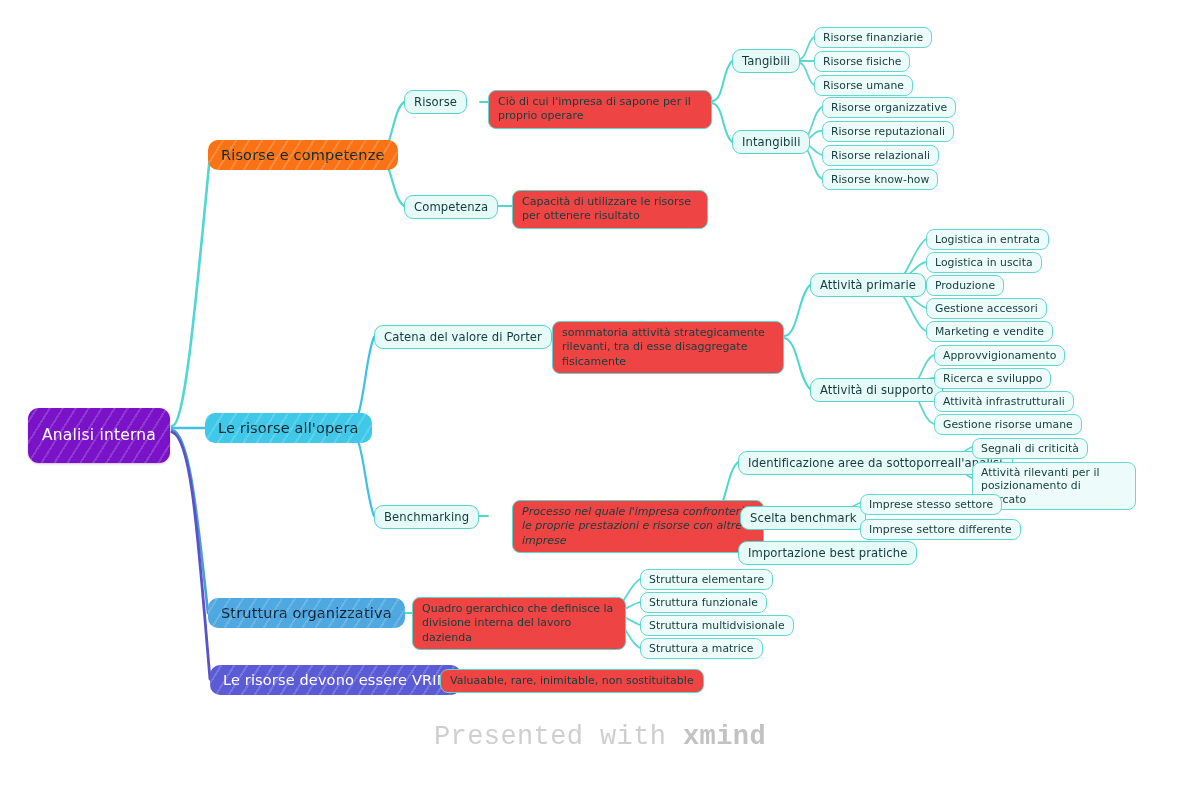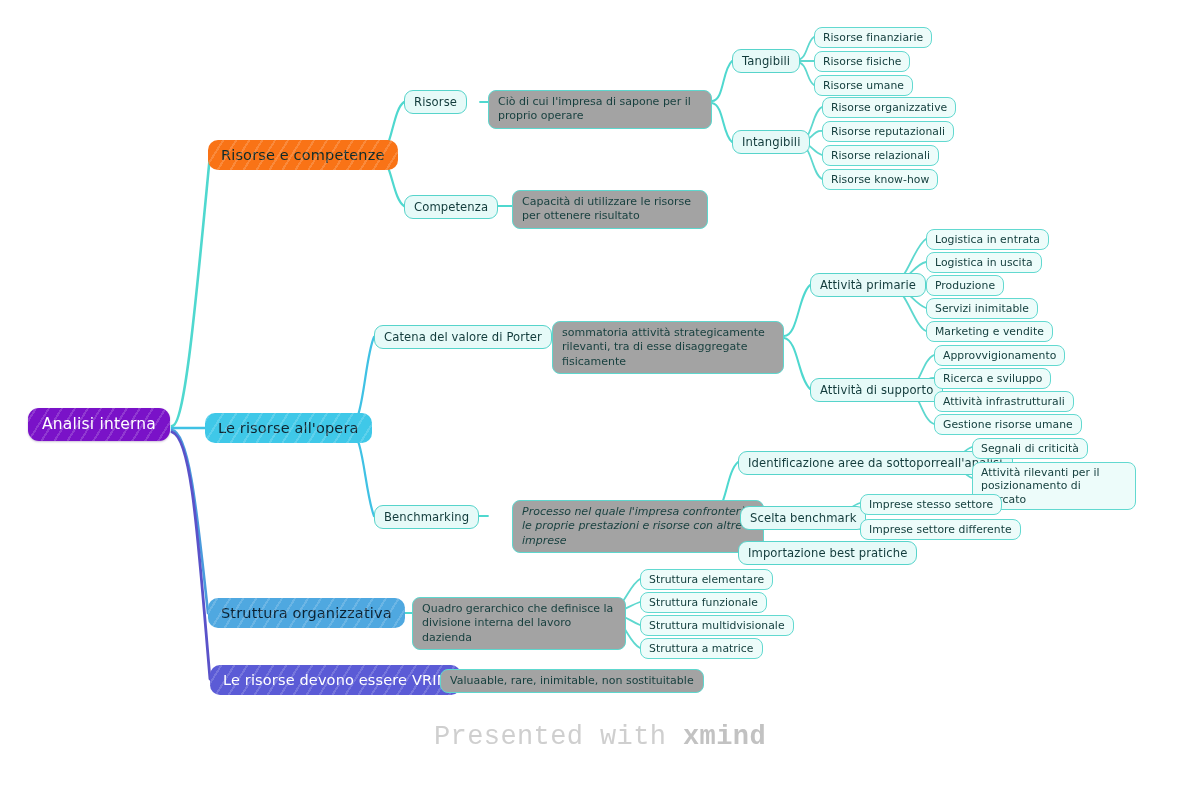--- a/index.html
+++ b/index.html
@@ -35,21 +35,21 @@
     white-space: pre-line;
     line-height: 1.25;
   }
   
   .n-root {
     background: #7A12C8;
     color: #ffffff;
     border-radius: 11px;
     font-size: 15.5px;
     letter-spacing: .2px;
-    padding: 7px 14px;
+    padding: 18px 14px;
     box-shadow: 0 1px 2px rgba(60,10,100,.25);
   }
   
   .n-branch {
     border-radius: 10px;
     font-size: 14.5px;
     padding: 6px 13px;
     color: #10242b;
     letter-spacing: .15px;
   }
@@ -74,21 +74,21 @@
     background: #EDFCFA;
     border: 1.5px solid #62D9D0;
     border-radius: 8px;
     font-size: 10.8px;
     color: #16403f;
     padding: 3px 8px;
     letter-spacing: .05px;
   }
   
   .n-note {
-    background: #a3a3a3;
+    background: #ef4444;
     border: 1.5px solid #5ED7CE;
     border-radius: 8px;
     font-size: 11px;
     color: #163f3e;
     padding: 4px 9px;
     line-height: 1.3;
   }
   
   .hatched::after {
     content: "";
@@ -270,21 +270,21 @@
   <div class="node n-leaf" style="left:926px; top:229px;">
     <span>Logistica in entrata</span>
   </div>
   <div class="node n-leaf" style="left:926px; top:252px;">
     <span>Logistica in uscita</span>
   </div>
   <div class="node n-leaf" style="left:926px; top:275px;">
     <span>Produzione</span>
   </div>
   <div class="node n-leaf" style="left:926px; top:298px;">
-    <span>Servizi inimitable</span>
+    <span>Gestione accessori</span>
   </div>
   <div class="node n-leaf" style="left:926px; top:321px;">
     <span>Marketing e vendite</span>
   </div>
 
   <div class="node n-sub" style="left:810px; top:378px;">
     <span>Attività di supporto</span>
   </div>
   <div class="node n-leaf" style="left:934px; top:345px;">
     <span>Approvvigionamento</span>

